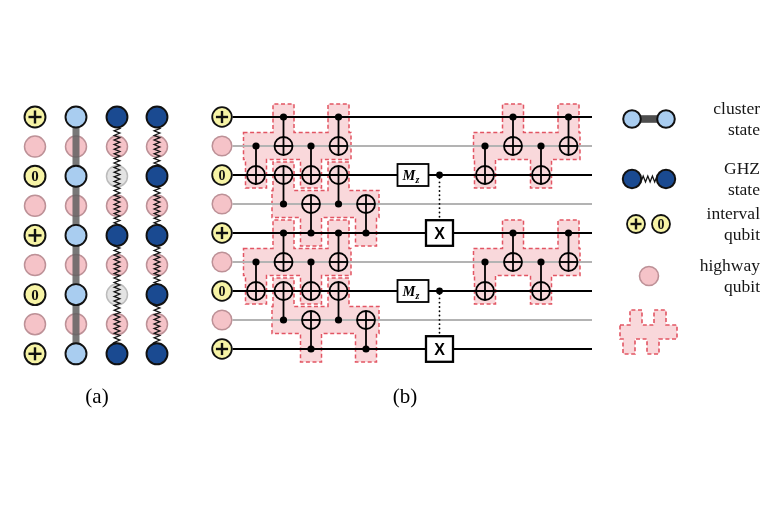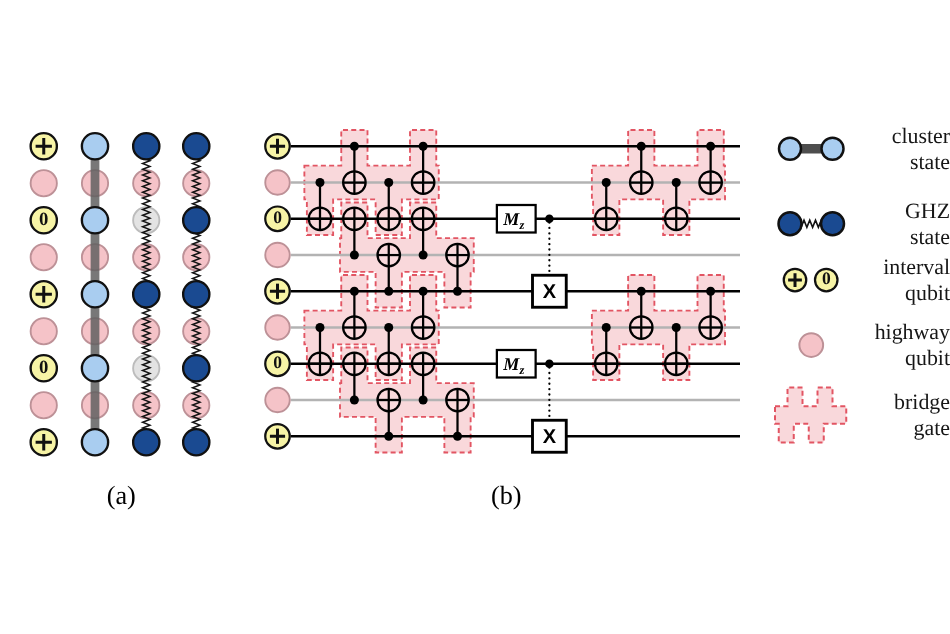--- a/index.html
+++ b/index.html
@@ -289,20 +289,16 @@
         <div>highway</div>
         <div>qubit</div>
       </div>
     </div>
     <div class="legend-row" style="top:213px">
       <div class="legend-icon" id="icon-4">
           <svg width="62" height="50" viewBox="0 0 62 50">
             <path d="M 2 18 L 12 18 L 12 3 L 24 3 L 24 18 L 36 18 L 36 3 L 48 3 L 48 18 L 59 18 L 59 32 L 41 32 L 41 47 L 29 47 L 29 32 L 17 32 L 17 47 L 5 47 L 5 32 L 2 32 Z" fill="rgba(244,178,183,0.5)" stroke="#e25563" stroke-width="1.6" stroke-dasharray="4 2.6"></path>
           </svg>
         </div>
-      <div class="legend-text">
-        <div>bridge</div>
-        <div>gate</div>
-      </div>
     </div>
   </div>
 
 </div>
 
 </body></html>

